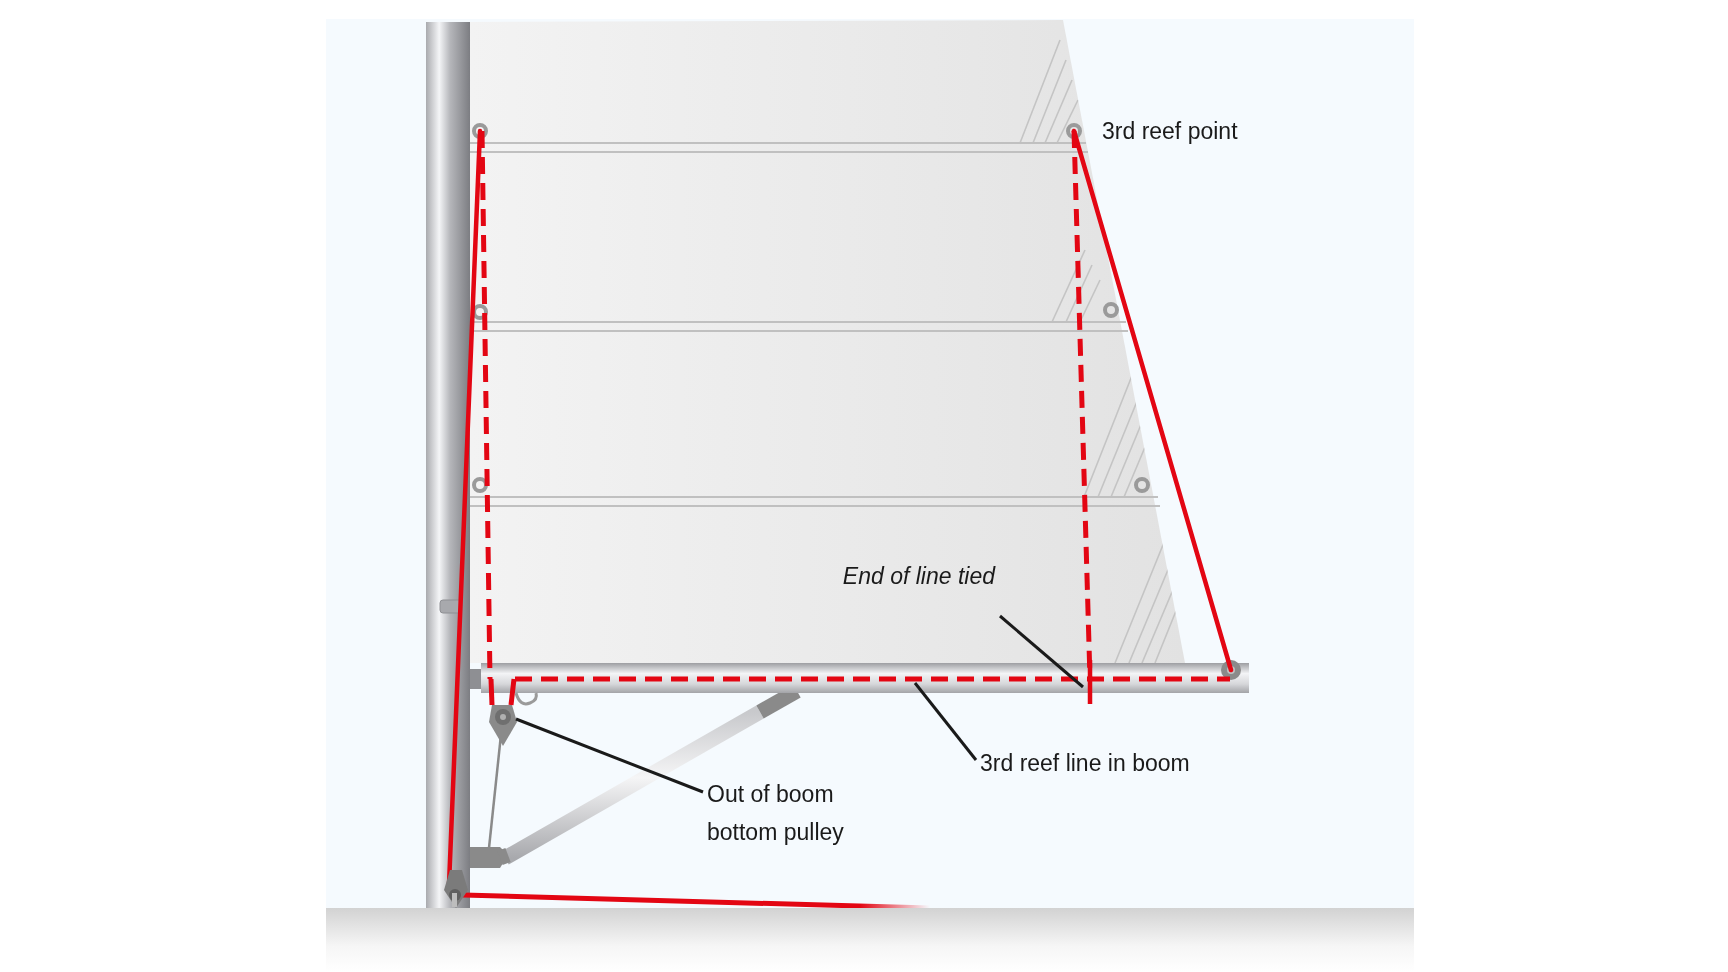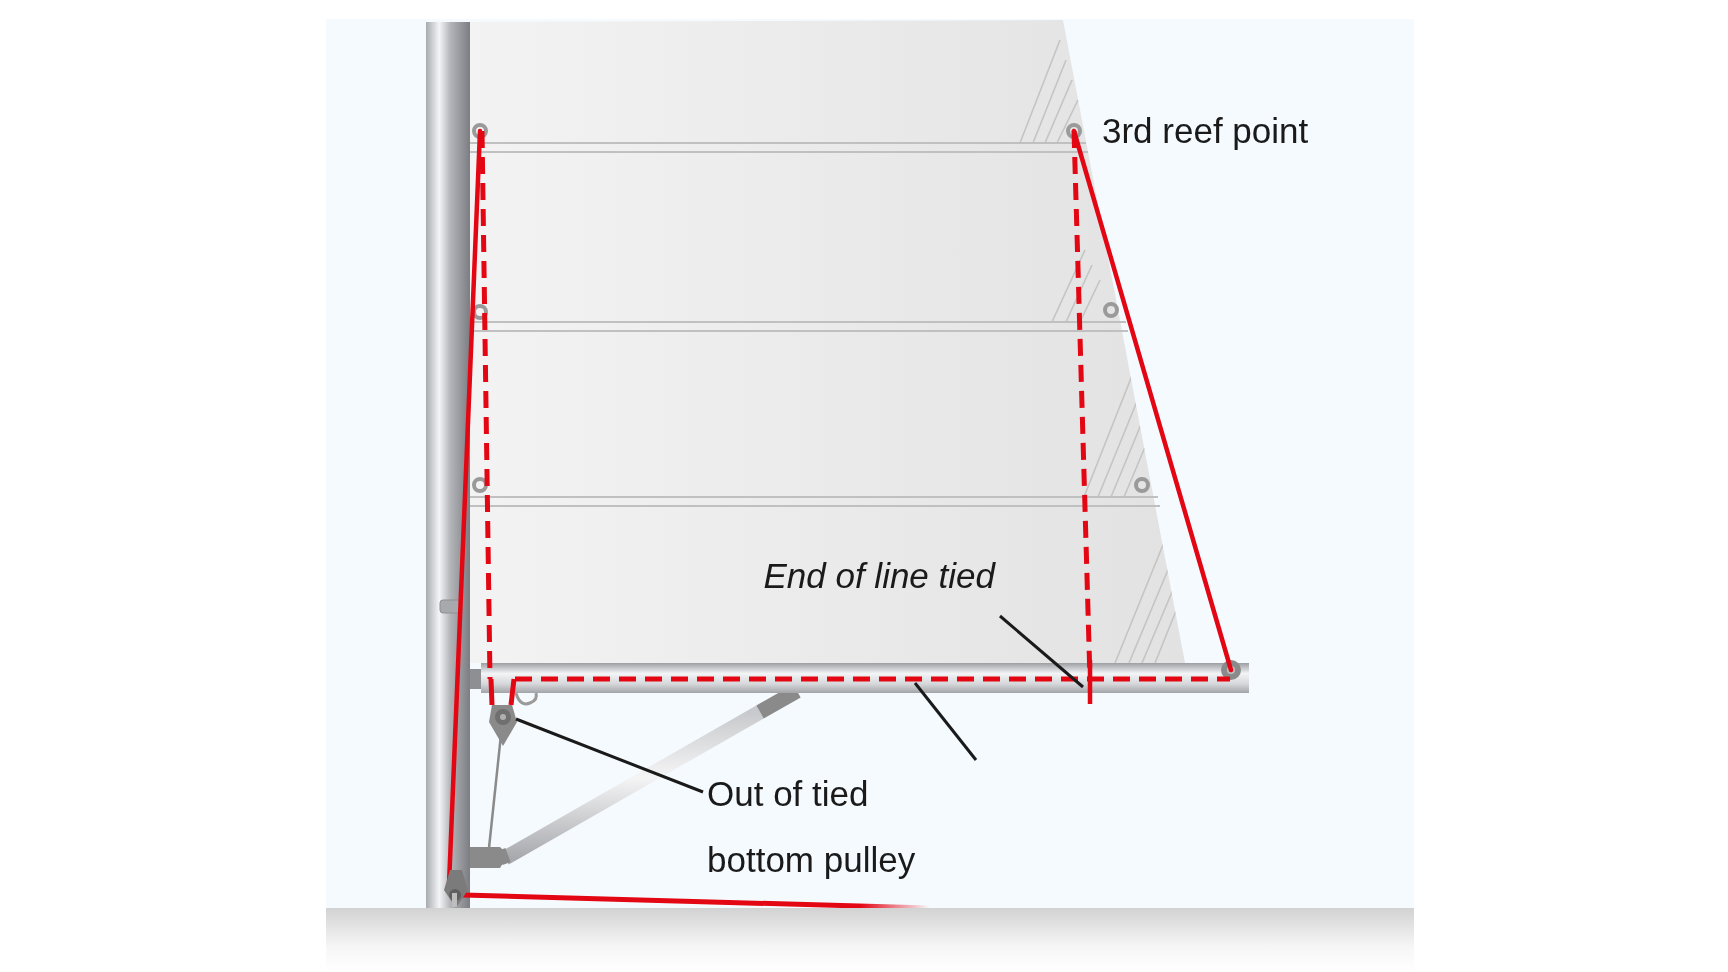--- a/index.html
+++ b/index.html
@@ -1,18 +1,18 @@
 <!DOCTYPE html>
 <html><head>
 <meta charset="utf-8">
 <style>
   html, body { margin:0; padding:0; background:#ffffff; }
   body { width:1728px; height:972px; position:relative; overflow:hidden; font-family:"Liberation Sans", sans-serif; }
   #stage { position:absolute; left:0; top:0; width:1728px; height:972px; }
-  .label { position:absolute; color:#1a1a1a; font-size:35px; line-height:38px; white-space:nowrap; font-family:"Liberation Sans", sans-serif; }
+  .label { position:absolute; color:#1a1a1a; font-size:23px; line-height:38px; white-space:nowrap; font-family:"Liberation Sans", sans-serif; }
   .label.right { text-align:right;font-style:italic; }
 </style>
 </head>
 <body>
 
 <div id="stage">
 <svg width="1728" height="972" viewBox="0 0 1728 972" xmlns="http://www.w3.org/2000/svg">
   <defs>
     <linearGradient id="mastGrad" x1="0" x2="1" y1="0" y2="0">
       <stop offset="0" stop-color="#a9aaae"></stop>
@@ -143,15 +143,16 @@
     <line x1="1000" y1="616" x2="1083" y2="687"></line>
     <line x1="915" y1="683" x2="976" y2="760"></line>
     <line x1="516" y1="719" x2="703" y2="792"></line>
   </g>
 
   <rect x="326" y="908" width="1088" height="64" fill="url(#deckGrad)"></rect>
 </svg>
 
 <div class="label" style="left:1102px; top:112px;">3rd reef point</div>
 <div class="label right" style="left:700px; width:295px; top:557px;">End of line tied</div>
-<div class="label" style="left:707px; top:775px;">Out of tied</div>
-<div class="label" style="left:707px; top:813px;margin-top:28px;">bottom pulley</div>
+<div class="label" style="left:980px; top:744px;">3rd reef line in boom</div>
+<div class="label" style="left:707px; top:775px;">Out of boom</div>
+<div class="label" style="left:707px; top:813px;">bottom pulley</div>
 </div>
 
 </body></html>

